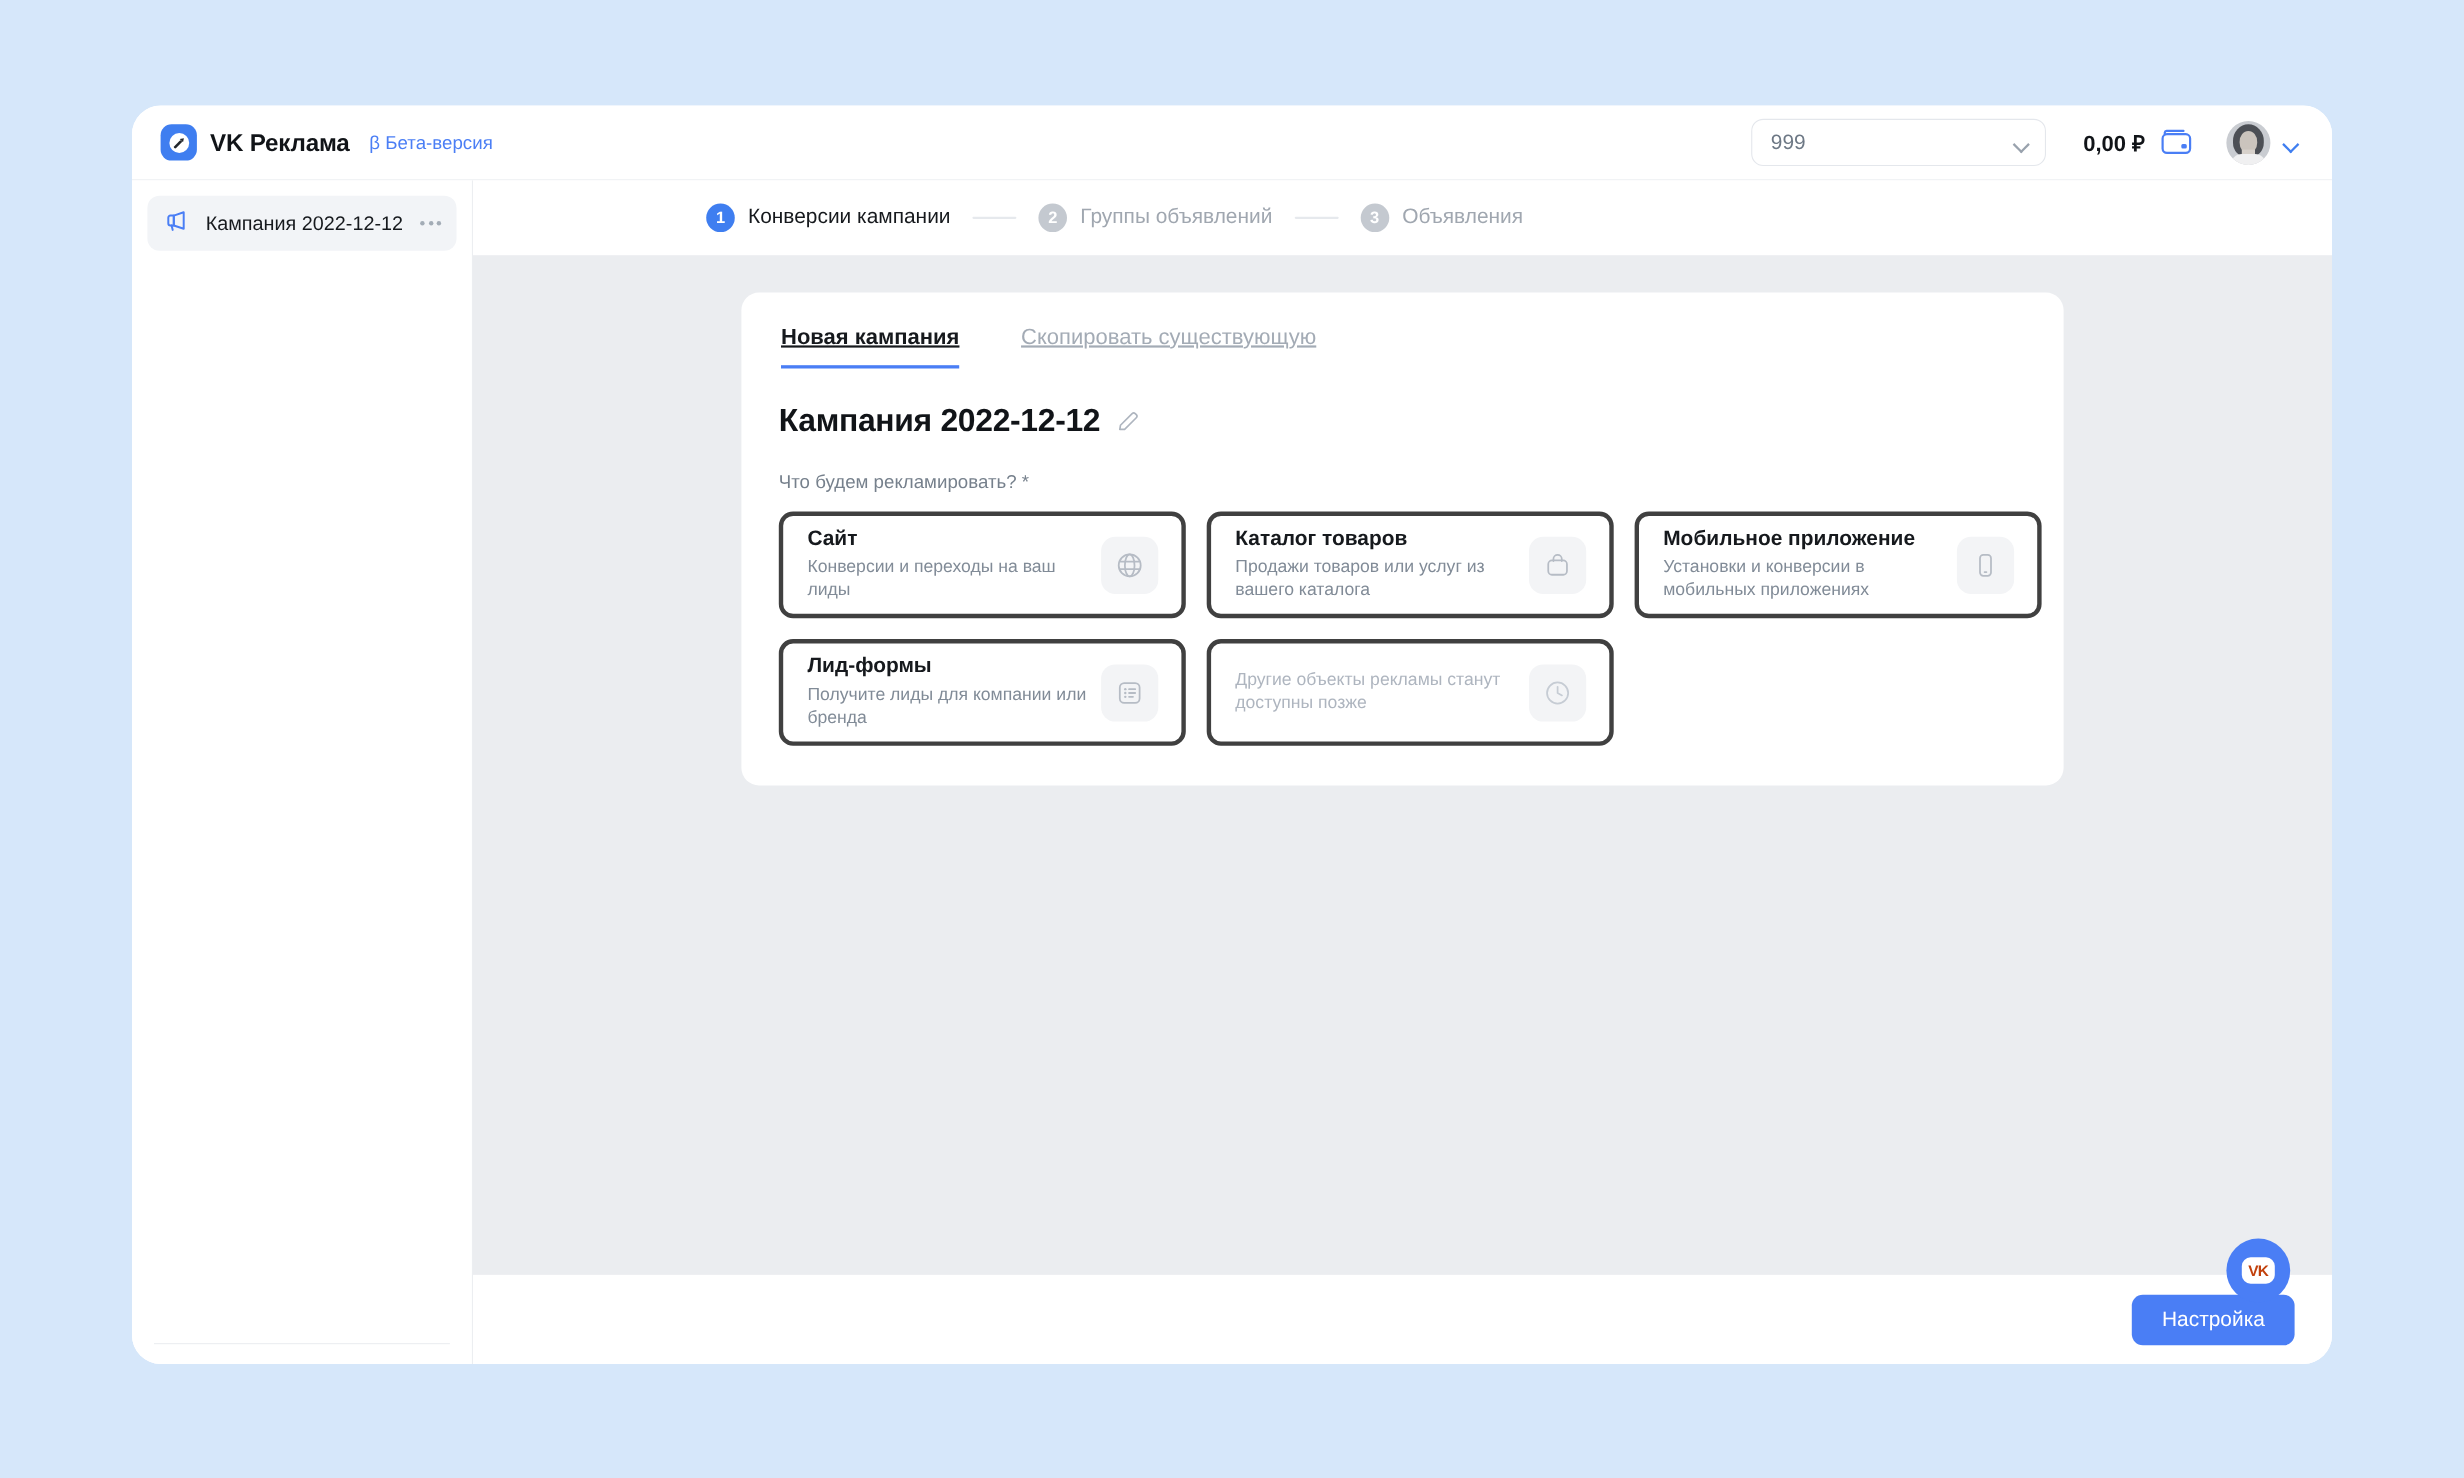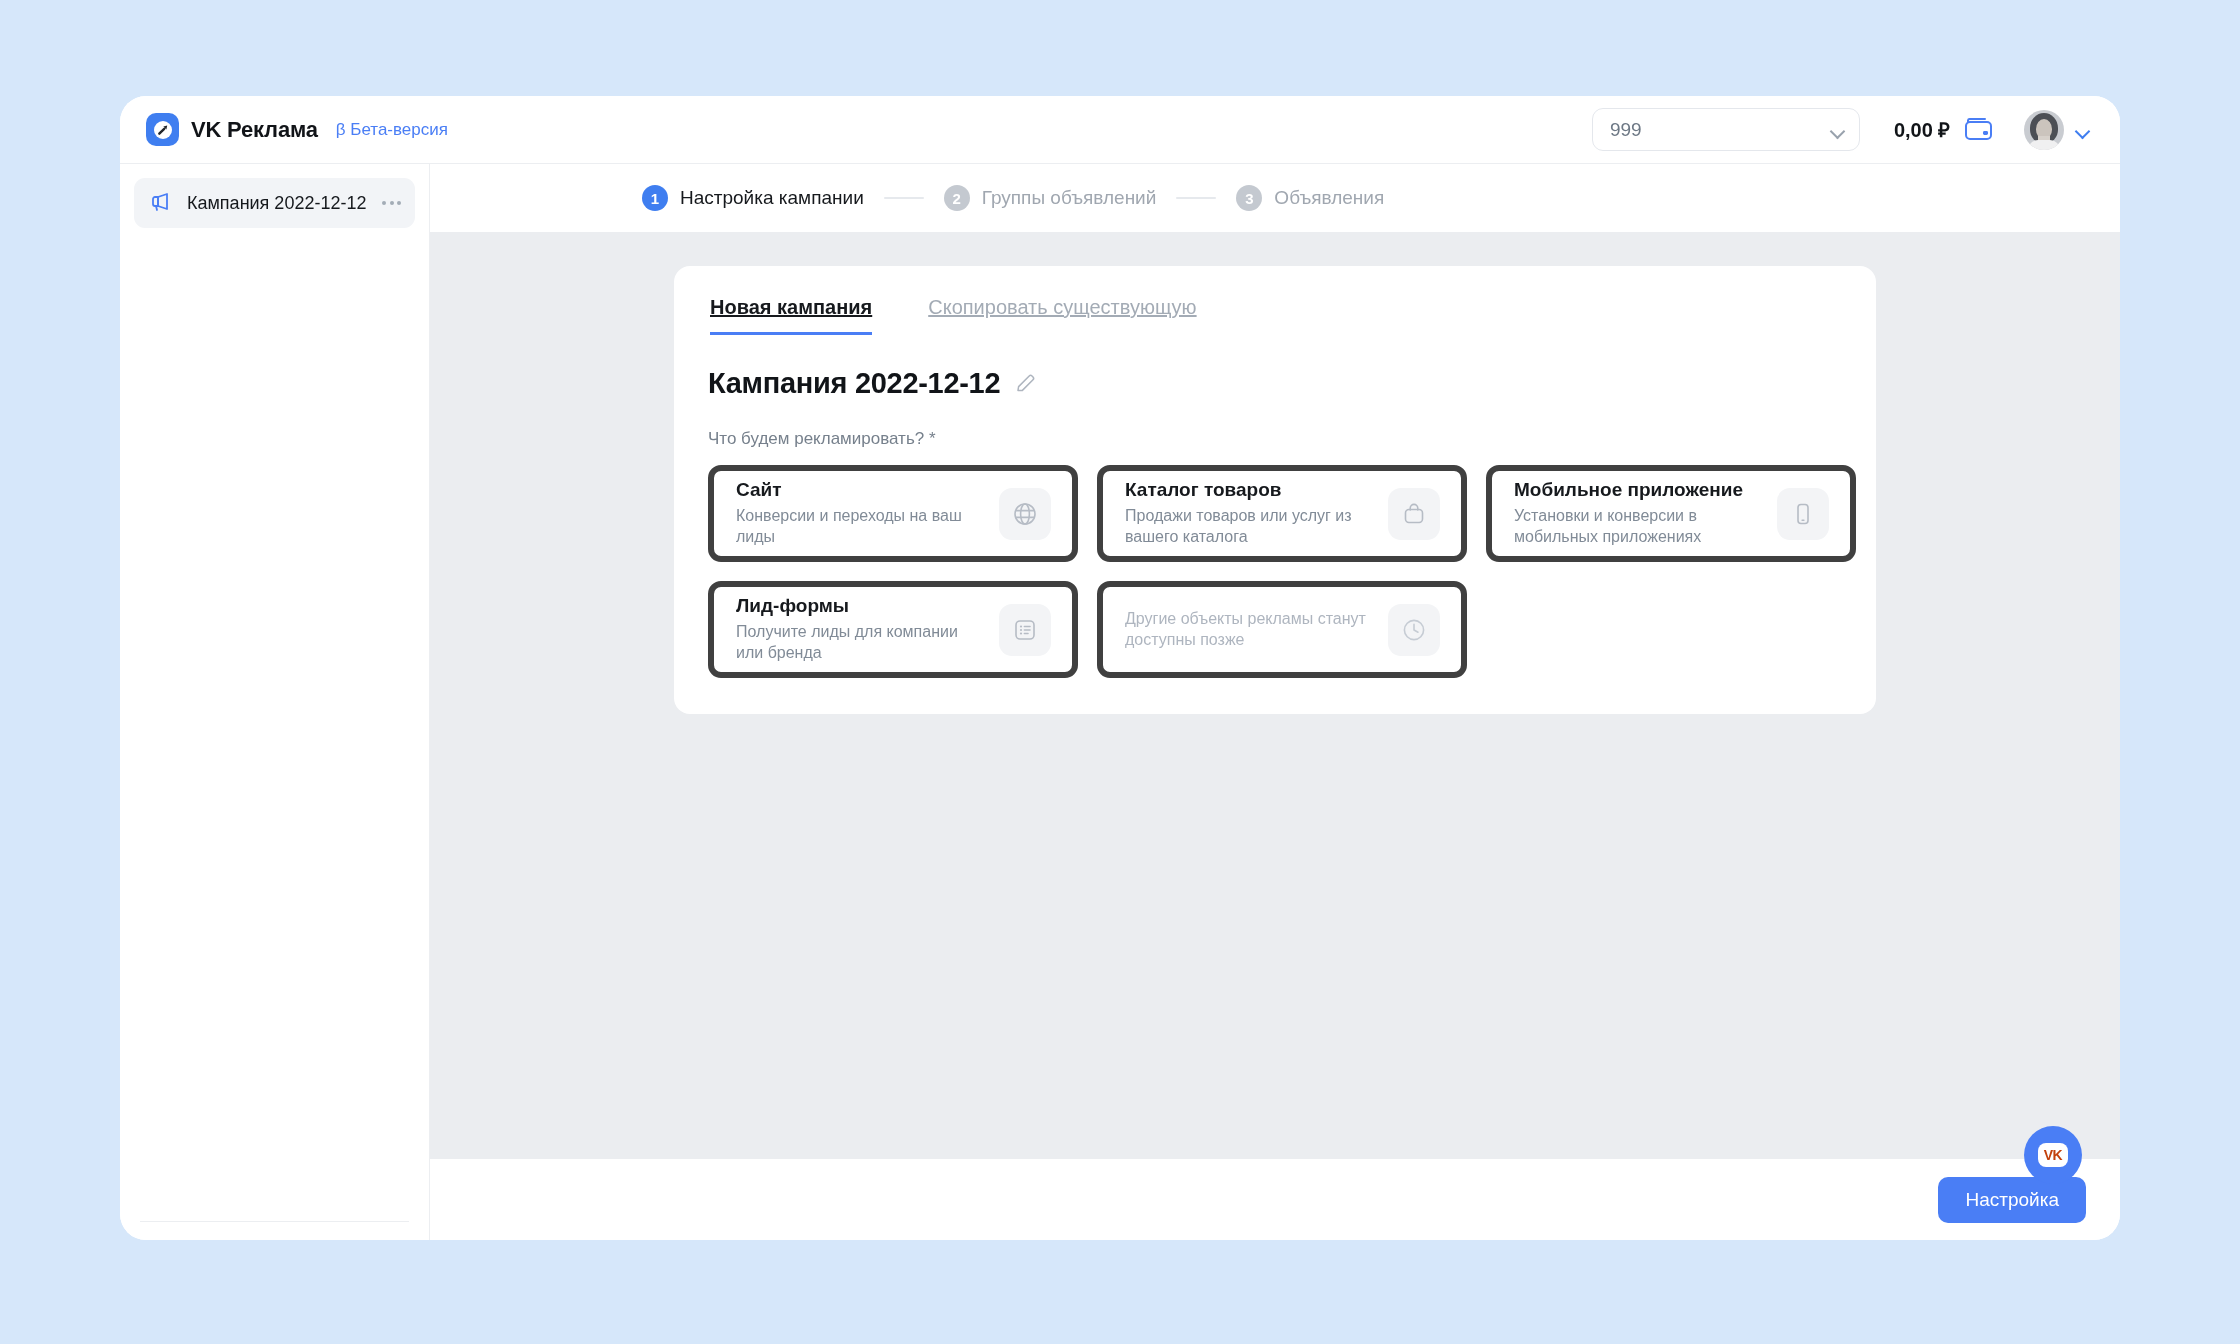--- a/index.html
+++ b/index.html
@@ -183,21 +183,21 @@
   }
 
   .cards-grid {
     margin-top: 16px;
     display: grid;
     grid-template-columns: repeat(3, 370px);
     gap: 19px;
   }
   .opt-card {
     height: 97px;
-    border: 6px solid #404040;
+    border: 4px solid #404040;
     border-radius: 13px;
     display: flex; align-items: center;
     padding: 0 21px 0 22px;
     background: #fff;
   }
   .opt-text { flex: 1; padding-right: 12px; }
   .opt-title {
     font-size: 19px; font-weight: bold; color: #16191d;
     margin-bottom: 5px; white-space: nowrap;
   }
@@ -310,21 +310,21 @@
       <div class="sidebar-bottom">
         <div class="sidebar-divider"></div>
       </div>
     </div>
 
     <div class="content-col">
 
       <div class="stepper">
         <div class="step active">
           <span class="step-num">1</span>
-          <span class="step-label">Настройка кампании</span>
+          <span class="step-label">Конверсии кампании</span>
         </div>
         <span class="step-sep"></span>
         <div class="step">
           <span class="step-num">2</span>
           <span class="step-label">Группы объявлений</span>
         </div>
         <span class="step-sep"></span>
         <div class="step">
           <span class="step-num">3</span>
           <span class="step-label">Объявления</span>

